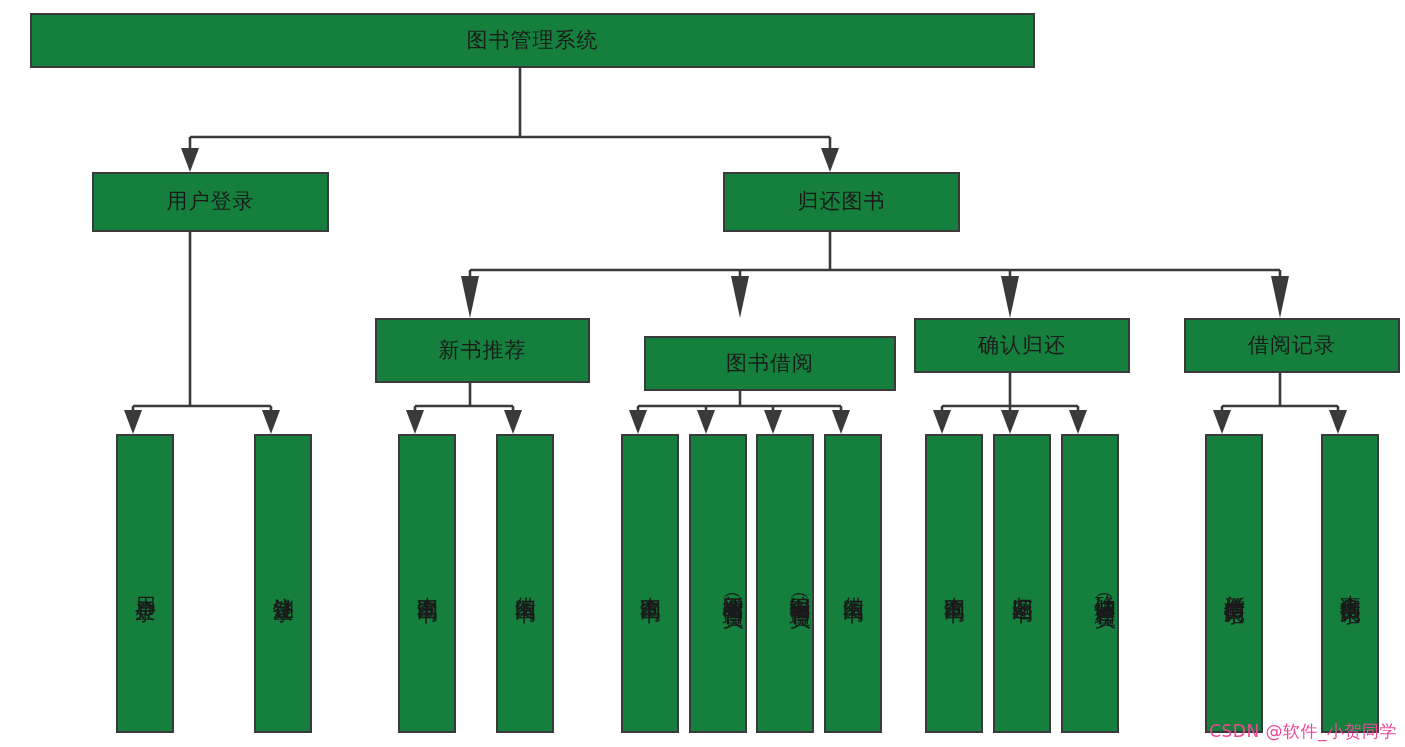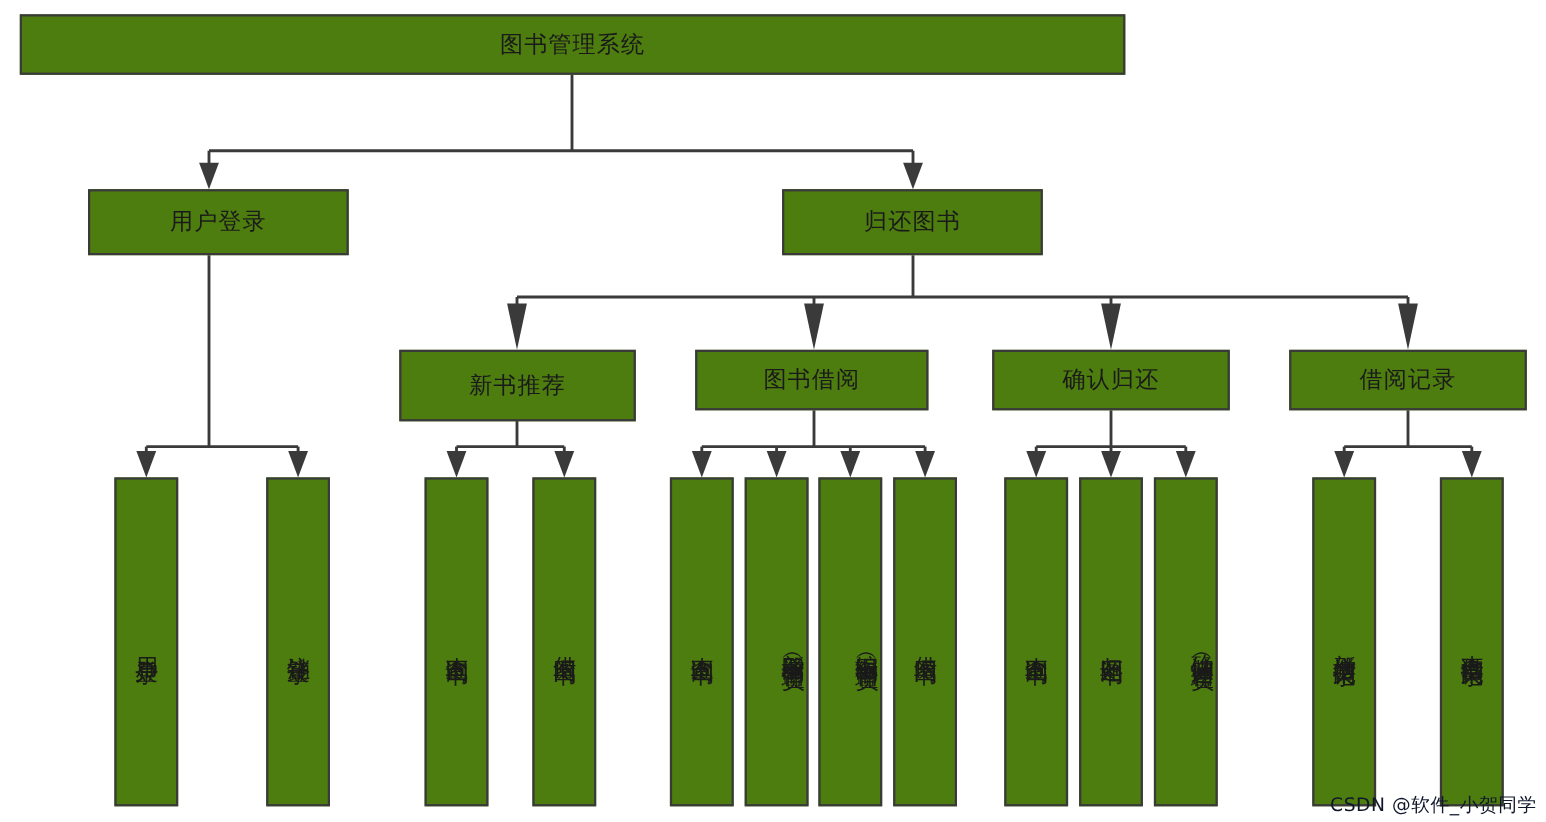--- a/index.html
+++ b/index.html
@@ -17,22 +17,23 @@
   #diagram-root {
     position: absolute;
     left: 0;
     top: 0;
     width: 1405px;
     height: 747px;
   }
   .node-box {
     position: absolute;
     box-sizing: border-box;
-    background: #4d7c0f;
+    background: #15803d;
     border: 2px solid #3a3a3a;
+    margin-left: 12px;
   }
   .node-label-h {
     position: absolute;
     left: 0; right: 0; top: 0; bottom: 0;
     display: flex;
     align-items: center;
     justify-content: center;
     font-size: 21px;
     color: #1a1a1a;
     letter-spacing: 1px;
@@ -70,21 +71,21 @@
   }
   .arrow-head {
     fill: #3a3a3a;
     stroke: none;
   }
   #watermark {
     position: absolute;
     right: 8px;
     bottom: 4px;
     font-size: 17px;
-    color: #0f172a;
+    color: #ec4899;
     white-space: nowrap;
     letter-spacing: 0.5px;
   }
 </style>
 </head>
 <body>
 
 <div id="diagram-root">
 
   <svg class="connectors" viewBox="0 0 1405 747">
@@ -161,21 +162,21 @@
   </div>
 
   <div class="node-box" style="left:711px; top:172px; width:237px; height:60px;">
     <span class="node-label-h">归还图书</span>
   </div>
 
   <div class="node-box" style="left:363px; top:318px; width:215px; height:65px;">
     <span class="node-label-h">新书推荐</span>
   </div>
 
-  <div class="node-box" style="left:632px; top:318px; width:212px; height:55px;">
+  <div class="node-box" style="left:632px; top:336px; width:252px; height:55px;">
     <span class="node-label-h">图书借阅</span>
   </div>
 
   <div class="node-box" style="left:902px; top:318px; width:216px; height:55px;">
     <span class="node-label-h">确认归还</span>
   </div>
 
   <div class="node-box" style="left:1172px; top:318px; width:216px; height:55px;">
     <span class="node-label-h">借阅记录</span>
   </div>

